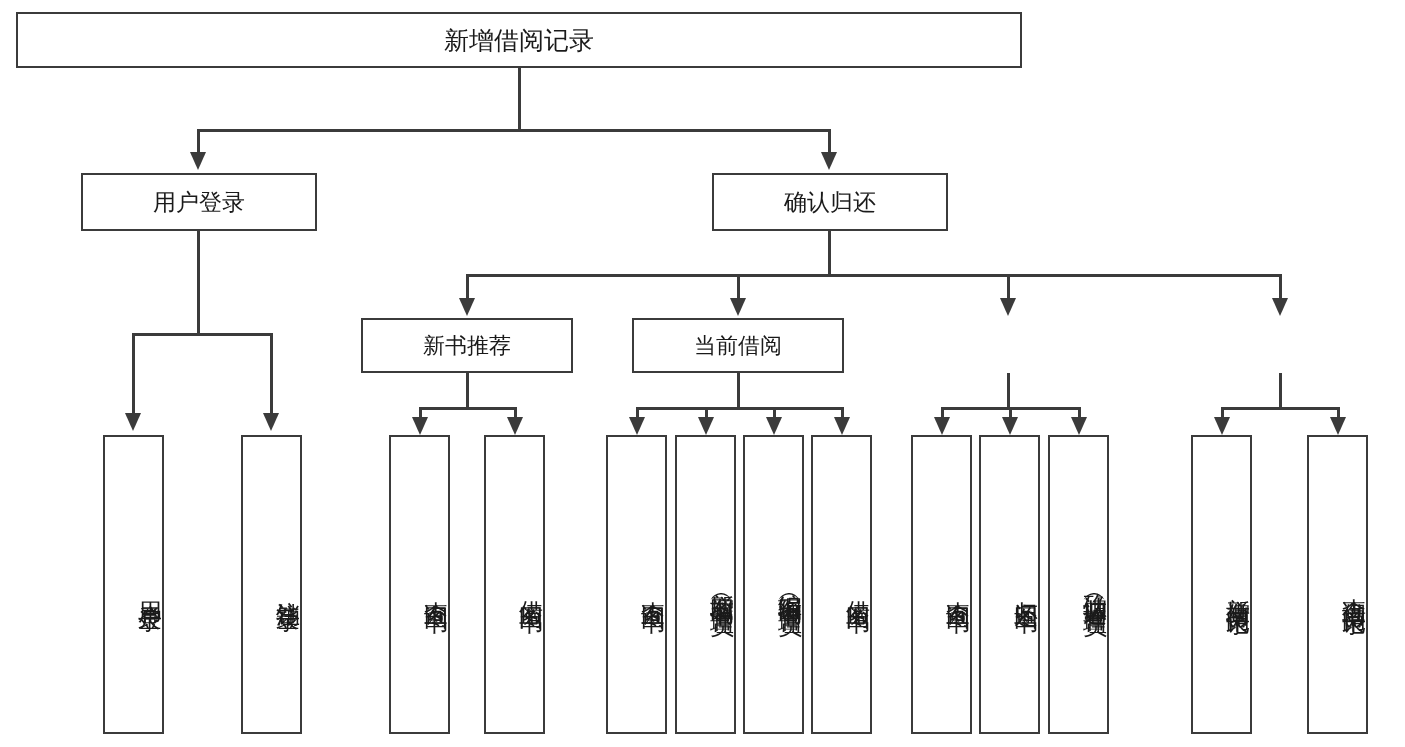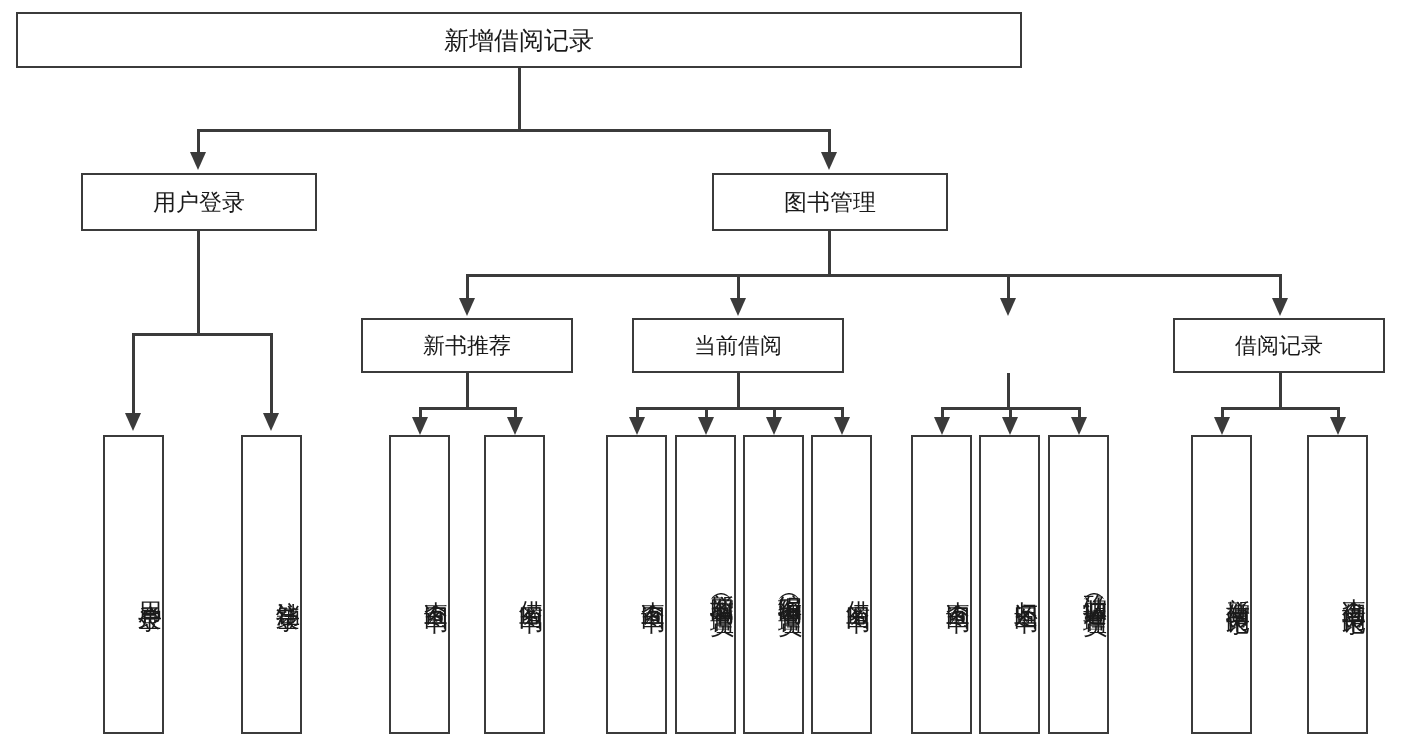--- a/index.html
+++ b/index.html
@@ -99,21 +99,21 @@
   <div class="hline" style="left:197px; top:129px; width:634px;"></div>
   <div class="vline" style="left:197px; top:129px; height:25px;"></div>
   <div class="arrow" style="left:190px; top:152px;"></div>
   <div class="vline" style="left:828px; top:129px; height:25px;"></div>
   <div class="arrow" style="left:821px; top:152px;"></div>
 
   <div class="node level2" style="left:81px; top:173px; width:236px; height:58px;">
     <span>用户登录</span>
   </div>
   <div class="node level2" style="left:712px; top:173px; width:236px; height:58px;">
-    <span>图书管理</span>
+    <span>确认归还</span>
   </div>
 
   <div class="vline" style="left:197px; top:231px; height:104px;"></div>
   <div class="hline" style="left:132px; top:333px; width:140px;"></div>
   <div class="vline" style="left:132px; top:333px; height:82px;"></div>
   <div class="arrow" style="left:125px; top:413px;"></div>
   <div class="vline" style="left:270px; top:333px; height:82px;"></div>
   <div class="arrow" style="left:263px; top:413px;"></div>
 
   <div class="vline" style="left:828px; top:231px; height:45px;"></div>
@@ -126,23 +126,20 @@
   <div class="arrow" style="left:1000px; top:298px;"></div>
   <div class="vline" style="left:1279px; top:274px; height:26px;"></div>
   <div class="arrow" style="left:1272px; top:298px;"></div>
 
   <div class="node level3" style="left:361px; top:318px; width:212px; height:55px;">
     <span>新书推荐</span>
   </div>
   <div class="node level3" style="left:632px; top:318px; width:212px; height:55px;">
     <span>当前借阅</span>
   </div>
-  <div class="node level3" style="left:1173px; top:318px; width:212px; height:55px;">
-    <span>借阅记录</span>
-  </div>
 
   <div class="vline" style="left:466px; top:373px; height:36px;"></div>
   <div class="hline" style="left:419px; top:407px; width:98px;"></div>
   <div class="vline" style="left:419px; top:407px; height:12px;"></div>
   <div class="arrow" style="left:412px; top:417px;"></div>
   <div class="vline" style="left:514px; top:407px; height:12px;"></div>
   <div class="arrow" style="left:507px; top:417px;"></div>
 
   <div class="vline" style="left:737px; top:373px; height:36px;"></div>
   <div class="hline" style="left:636px; top:407px; width:207px;"></div>

